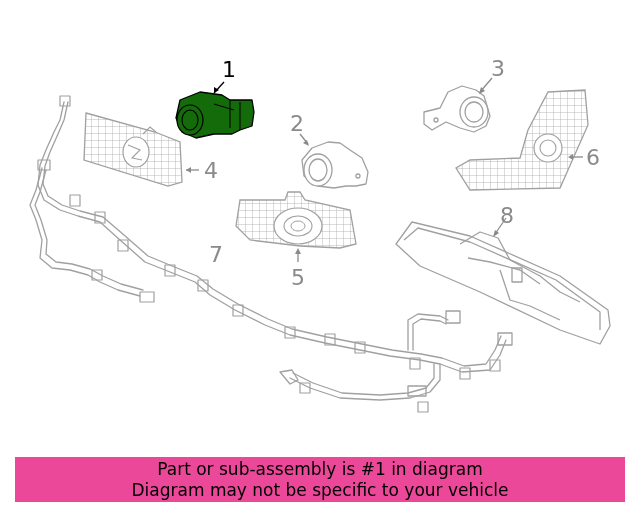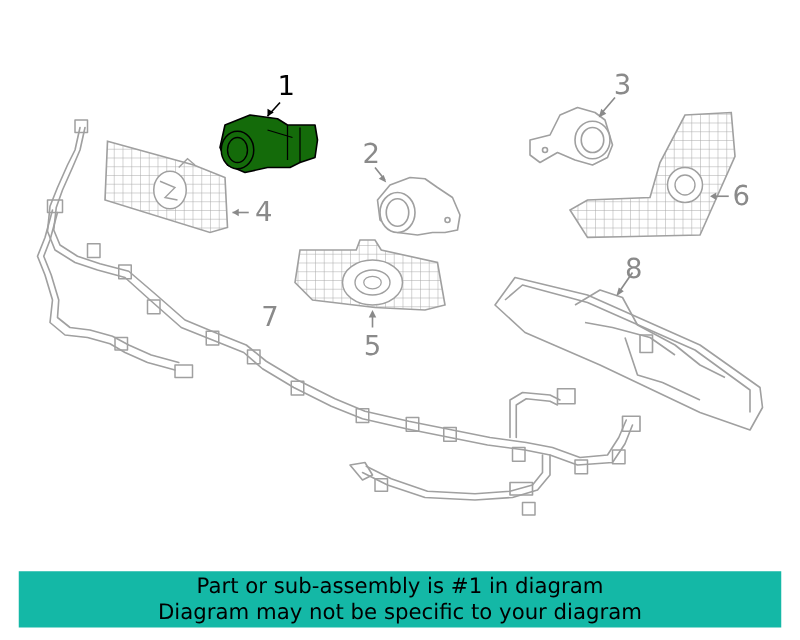--- a/index.html
+++ b/index.html
@@ -1,20 +1,20 @@
 <!DOCTYPE html>
 <html><head>
 <meta charset="utf-8">
 <style>
   html,body{margin:0;padding:0;background:#fff;}
   body{width:640px;height:512px;position:relative;overflow:hidden;font-family:"DejaVu Sans",sans-serif;}
   #diagram{position:absolute;left:0;top:0;width:640px;height:512px;}
   .callout{position:absolute;font-family:"DejaVu Sans",sans-serif;font-size:22px;line-height:22px;color:#8a8a8a;}
   .callout.active{color:#000;}
-  #banner{position:absolute;left:15px;top:457px;width:610px;height:45px;background:#14b8a6;color:#000;text-align:center;font-family:"DejaVu Sans",sans-serif;font-size:17px;line-height:21px;padding-top:2px;box-sizing:border-box;}
+  #banner{position:absolute;left:15px;top:457px;width:610px;height:45px;background:#ec4899;color:#000;text-align:center;font-family:"DejaVu Sans",sans-serif;font-size:17px;line-height:21px;padding-top:2px;box-sizing:border-box;}
   #banner div{white-space:nowrap;}
 </style>
 </head>
 <body>
 
 <div id="diagram">
   <svg width="640" height="512" viewBox="0 0 640 512" xmlns="http://www.w3.org/2000/svg">
     <defs>
       <pattern id="grid" width="7" height="7" patternUnits="userSpaceOnUse">
         <path d="M7 0 L0 0 0 7" fill="none" stroke="#a8a8a8" stroke-width="0.8"></path>
@@ -126,14 +126,14 @@
   <div class="callout" style="left:491px;top:58px;">3</div>
   <div class="callout" style="left:204px;top:160px;">4</div>
   <div class="callout" style="left:291px;top:267px;">5</div>
   <div class="callout" style="left:586px;top:147px;">6</div>
   <div class="callout" style="left:209px;top:244px;">7</div>
   <div class="callout" style="left:500px;top:205px;">8</div>
 </div>
 
 <div id="banner">
   <div>Part or sub-assembly is #1 in diagram</div>
-  <div>Diagram may not be specific to your diagram</div>
+  <div>Diagram may not be specific to your vehicle</div>
 </div>
 
 </body></html>

